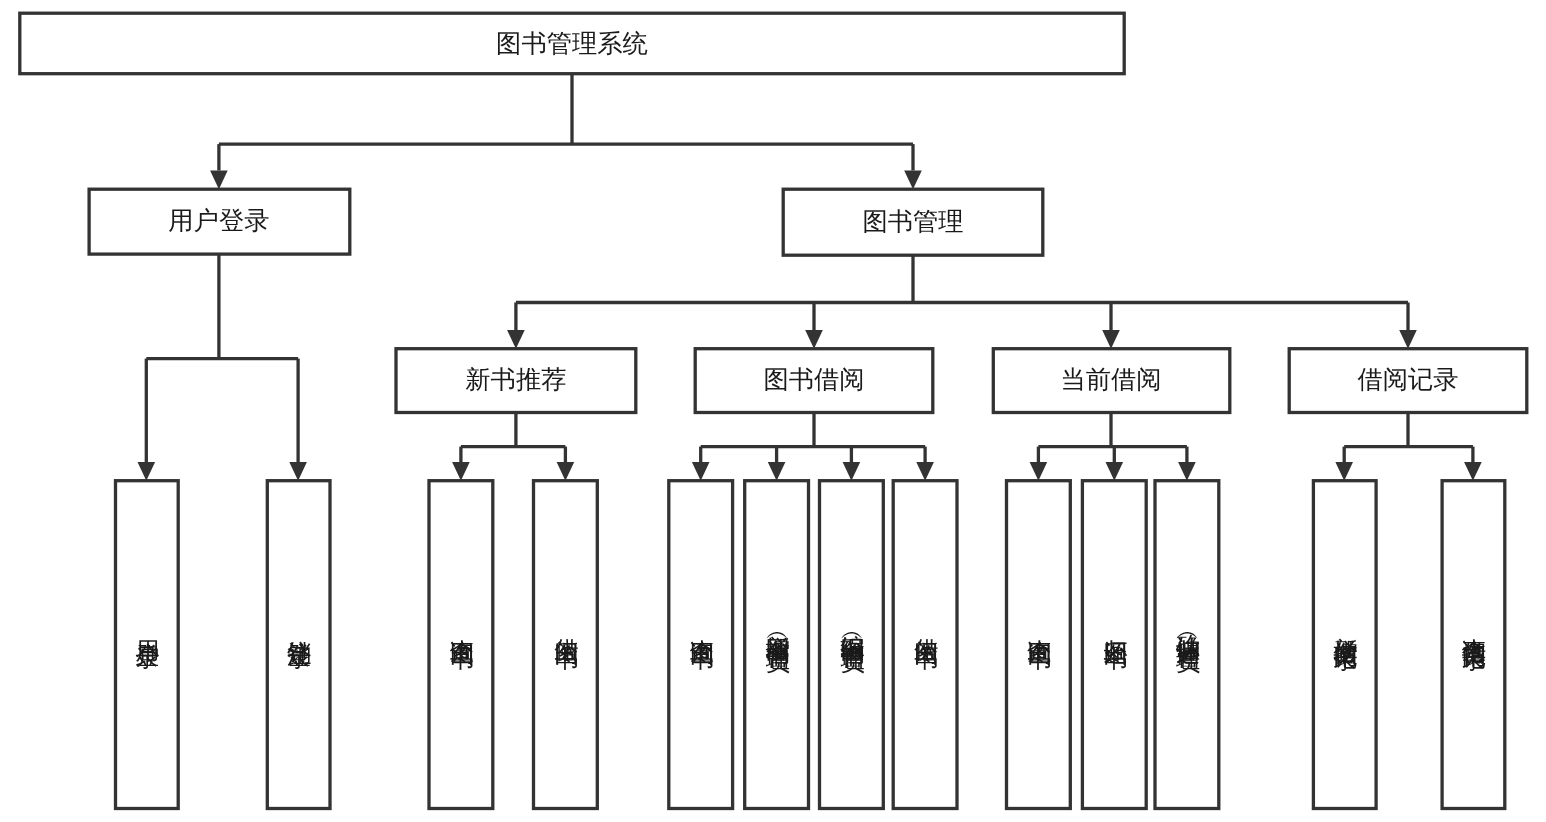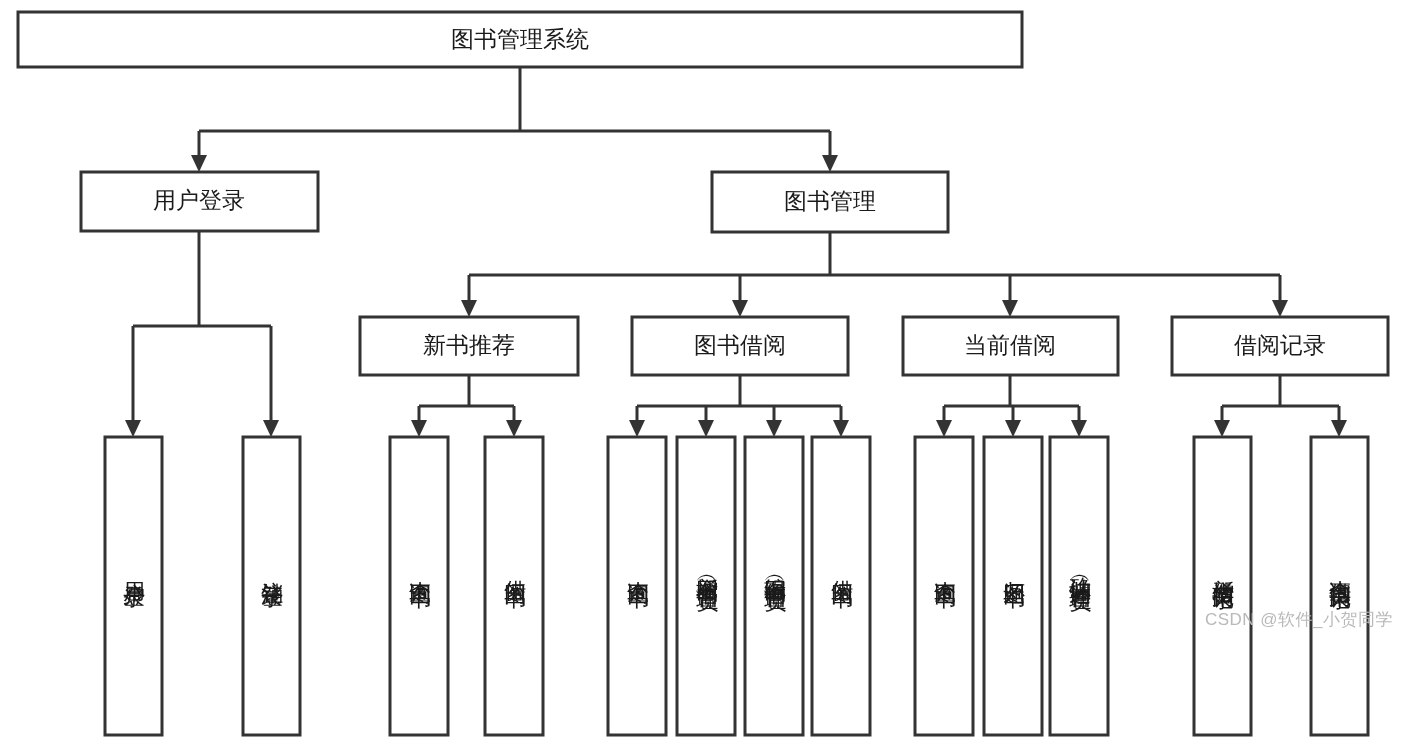--- a/index.html
+++ b/index.html
@@ -231,15 +231,14 @@
       <text class="node-label vertical" x="1222" y="567.8203125" writing-mode="tb">新增借阅记录</text>
     </g>
 
     <g>
       <rect class="node-box" x="1311" y="437" width="57" height="298"></rect>
       <text class="node-label vertical" x="1339" y="567.8203125" writing-mode="tb">查询借阅记录</text>
     </g>
 
   </svg>
 
-  <div class="watermark">CSDN @软件_小贺同学</div>
 
 </div>
 
 </body></html>

